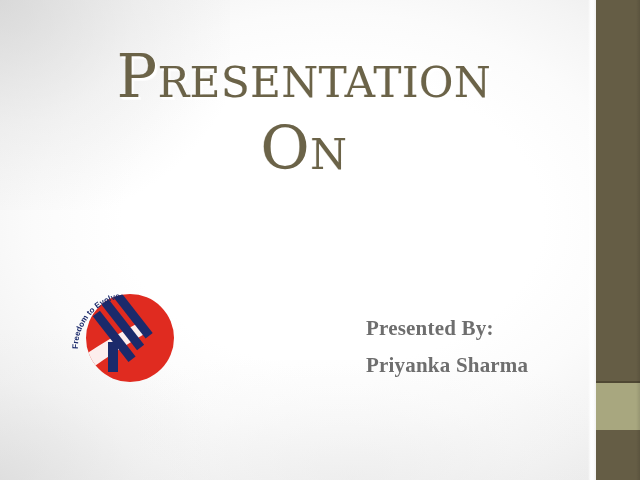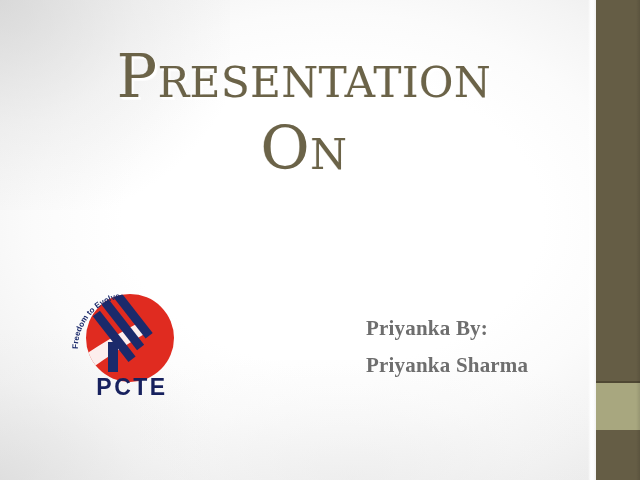--- a/index.html
+++ b/index.html
@@ -185,21 +185,21 @@
   <div class="right-bar-hairline"></div>
   <div class="right-bar-accent"></div>
   <div class="right-edge-shade"></div>
 
   <div class="title-block">
     <div class="title-line l1">Presentation</div>
     <div class="title-line l2">On</div>
   </div>
 
   <div class="presenter">
-    <div class="presenter-line">Priyanka By:</div>
+    <div class="presenter-line">Presented By:</div>
     <div class="presenter-line">Priyanka Sharma</div>
   </div>
 
   <div class="logo">
     <svg width="140" height="120" viewBox="0 0 140 120">
       <defs>
         <path id="arcpath" d="M 16 62 A 52 52 0 0 1 104 20" fill="none"></path>
         <clipPath id="discclip">
           <circle cx="68" cy="46" r="44"></circle>
         </clipPath>
@@ -217,16 +217,15 @@
           <rect x="80" y="-2" width="9" height="58" fill="#1b2a6b"></rect>
         </g>
       </g>
 
       <rect x="46" y="50" width="10" height="30" fill="#1b2a6b"></rect>
 
       <text font-family="Liberation Sans, sans-serif" font-size="8" font-weight="bold" fill="#1b2a6b">
         <textPath href="#arcpath" startOffset="4%">Freedom to Evolve</textPath>
       </text>
     </svg>
-    <div class="logo-text">PCTE</div>
   </div>
 
 </div>
 
 </body></html>

